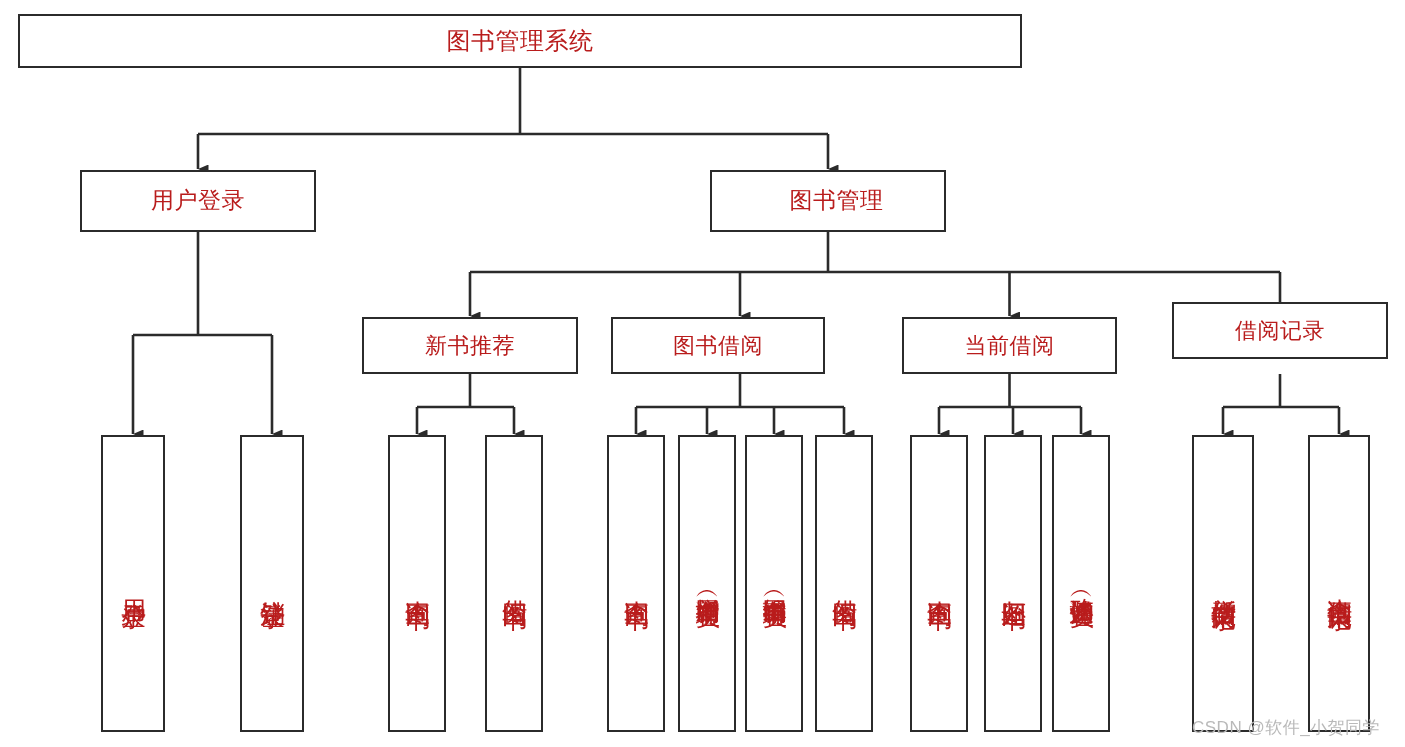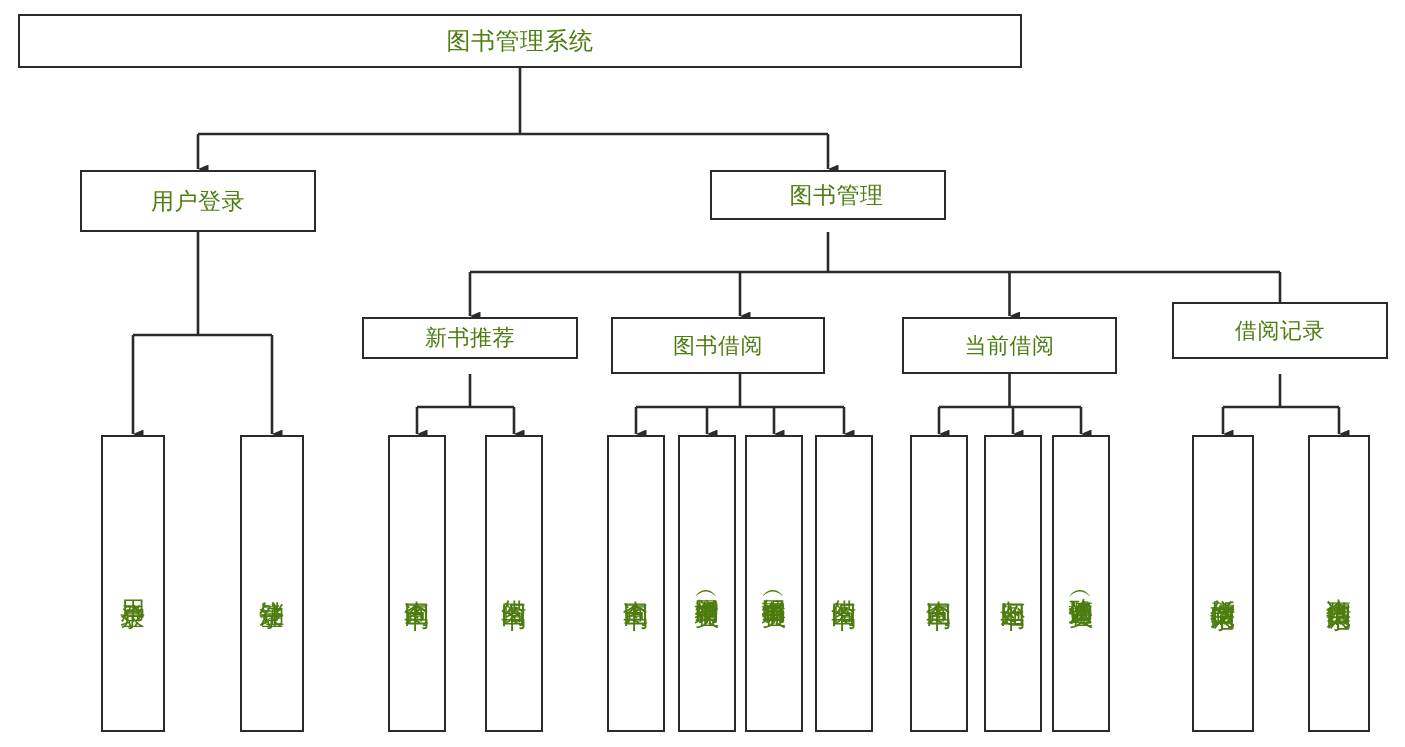--- a/index.html
+++ b/index.html
@@ -26,21 +26,22 @@
     pointer-events: none;
   }
   .node {
     position: absolute;
     box-sizing: border-box;
     border: 2.5px solid #2b2b2b;
     background: #ffffff;
     display: flex;
     align-items: center;
     justify-content: center;
-    color: #4d7c0f;
+    color: #b91c1c;
+    font-family: Liberation Serif, serif;
   }
   .node .label {
     font-size: 23px;
     line-height: 1.25;
     white-space: nowrap;
     letter-spacing: 0.5px;
   }
   .node.root .label { font-size: 24px; }
   .node.lvl2 .label { font-size: 23px; }
   .node.lvl3 .label { font-size: 22px; }
@@ -119,24 +120,24 @@
       </g>
   </svg>
 
   <div id="nodes">
       <div class="node root" style="left: 18px; top: 14px; width: 1004px; height: 54px;">
         <span class="label">图书管理系统</span>
       </div>
       <div class="node lvl2" style="left: 80px; top: 170px; width: 236px; height: 62px;">
         <span class="label">用户登录</span>
       </div>
-      <div class="node lvl2" style="left: 710px; top: 170px; width: 236px; height: 50px; padding-left: 17px;">
+      <div class="node lvl2" style="left: 710px; top: 170px; width: 236px; height: 62px; padding-left: 17px;">
         <span class="label">图书管理</span>
       </div>
-      <div class="node lvl3" style="left: 362px; top: 317px; width: 216px; height: 42px;">
+      <div class="node lvl3" style="left: 362px; top: 317px; width: 216px; height: 57px;">
         <span class="label">新书推荐</span>
       </div>
       <div class="node lvl3" style="left: 611px; top: 317px; width: 214px; height: 57px;">
         <span class="label">图书借阅</span>
       </div>
       <div class="node lvl3" style="left: 902px; top: 317px; width: 215px; height: 57px;">
         <span class="label">当前借阅</span>
       </div>
       <div class="node lvl3" style="left: 1172px; top: 302px; width: 216px; height: 57px;">
         <span class="label">借阅记录</span>
@@ -175,13 +176,14 @@
         <span class="label">确认归还（管理员）</span>
       </div>
       <div class="node leaf" style="left: 1192px; top: 435px; width: 62px; height: 297px;">
         <span class="label">新增借阅记录</span>
       </div>
       <div class="node leaf" style="left: 1308px; top: 435px; width: 62px; height: 297px;">
         <span class="label">查询借阅记录</span>
       </div>
     </div>
 
+  <div class="watermark" style="left: 1192px; top: 716px;">CSDN @软件_小贺同学</div>
 </div>
 
 </body></html>

